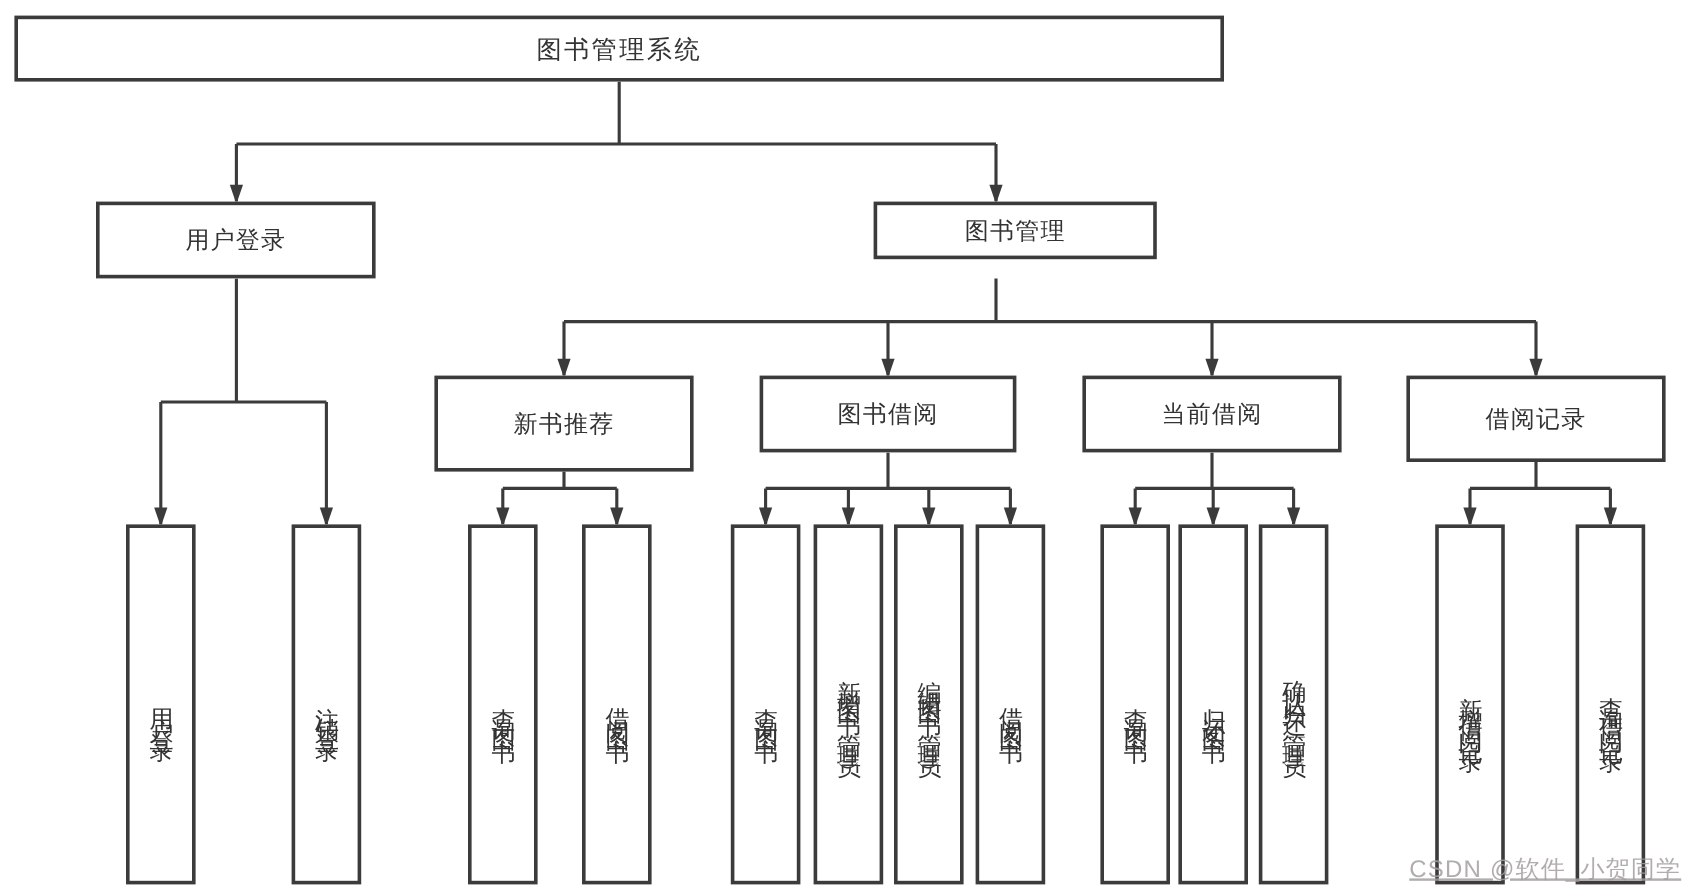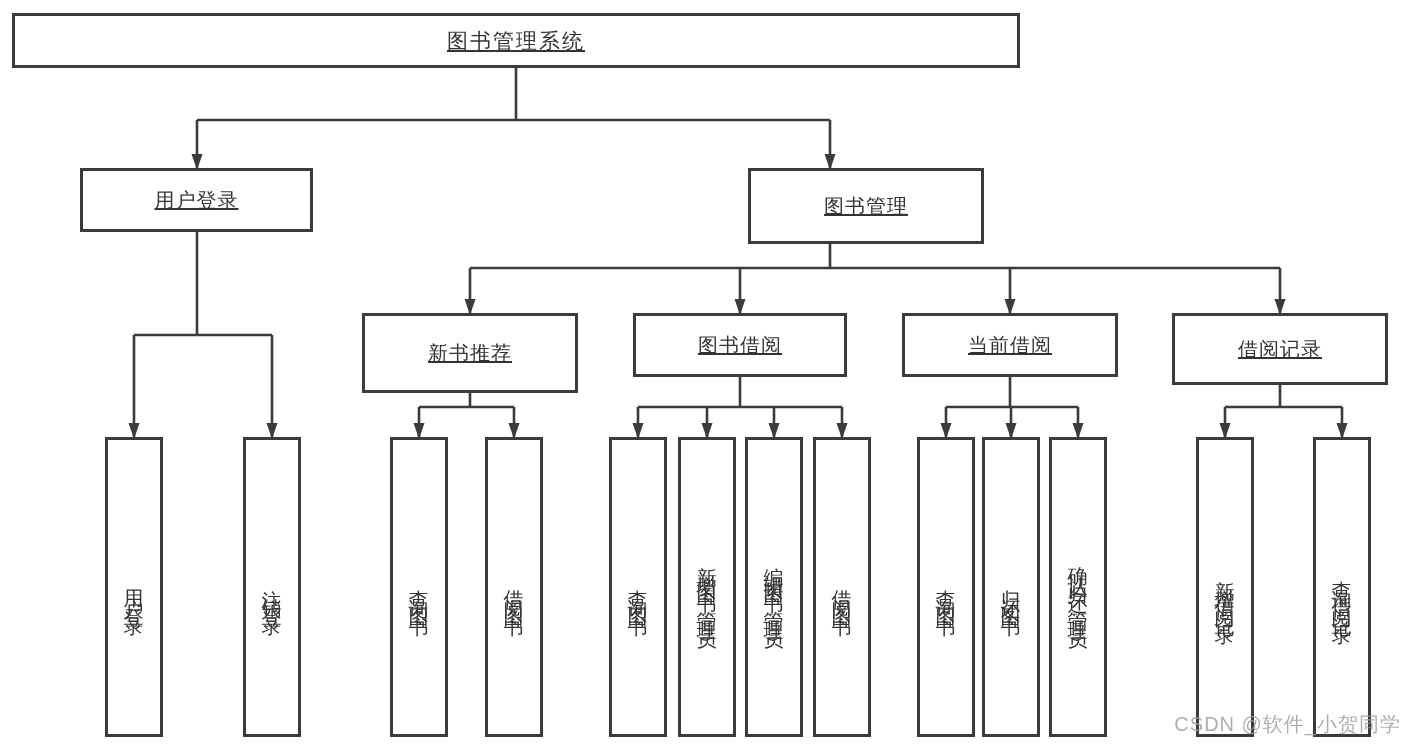--- a/index.html
+++ b/index.html
@@ -6,30 +6,30 @@
   #canvas{
     position:relative;width:1405px;height:747px;background:#ffffff;overflow:hidden;
     font-family:"Liberation Sans","DejaVu Sans",sans-serif;color:#333333;
   }
   #wires{position:absolute;left:0;top:0;width:1405px;height:747px;}
   .node{
     position:absolute;box-sizing:border-box;background:#ffffff;
     border:3px solid #3b3b3b;display:flex;align-items:center;justify-content:center;
     text-align:center;
   }
-  .node.h{font-size:20px;letter-spacing:1px;text-decoration:underline;}
+  .node.h{font-size:20px;letter-spacing:1px;}
   .node.root{font-size:21px;letter-spacing:2px;}
   .node.v{font-size:20px;}
   .node.v .vtext{
     writing-mode:vertical-rl;text-orientation:mixed;
     letter-spacing:9px;line-height:1;margin-bottom:-9px;
   }
   #watermark{
     position:absolute;right:4px;top:711px;font-size:20px;letter-spacing:1px;
-    color:rgba(165,158,158,0.85);white-space:nowrap;
+    color:rgba(165,158,158,0.85);white-space:nowrap;text-decoration:underline;
   }
 </style>
 </head>
 <body>
 
 <div id="canvas">
 
   <svg id="wires" viewBox="0 0 1405 747" xmlns="http://www.w3.org/2000/svg">
     <path fill="none" stroke="#3b3b3b" stroke-width="2.6" d="
       M516 68 V120 M197 120 H830 M197 120 V168 M830 120 V168
@@ -58,21 +58,21 @@
       <polygon points="1005.5,423 1016.5,423 1011,439"></polygon>
       <polygon points="1072.5,423 1083.5,423 1078,439"></polygon>
       <polygon points="1219.5,423 1230.5,423 1225,439"></polygon>
       <polygon points="1336.5,423 1347.5,423 1342,439"></polygon>
     </g>
   </svg>
 
   <div class="node h root" style="left:12px;top:13px;width:1008px;height:55px">图书管理系统</div>
 
   <div class="node h" style="left:80px;top:168px;width:233px;height:64px">用户登录</div>
-  <div class="node h" style="left:748px;top:168px;width:236px;height:76px">图书管理</div>
+  <div class="node h" style="left:728px;top:168px;width:236px;height:48px">图书管理</div>
 
   <div class="node h" style="left:362px;top:313px;width:216px;height:80px">新书推荐</div>
   <div class="node h" style="left:902px;top:313px;width:216px;height:64px">当前借阅</div>
   <div class="node h" style="left:633px;top:313px;width:214px;height:64px">图书借阅</div>
   <div class="node h" style="left:1172px;top:313px;width:216px;height:72px">借阅记录</div>
 
   <div class="node v" style="left:105px;top:437px;width:58px;height:300px">
     <span class="vtext">用户登录</span>
   </div>
   <div class="node v" style="left:243px;top:437px;width:58px;height:300px">

